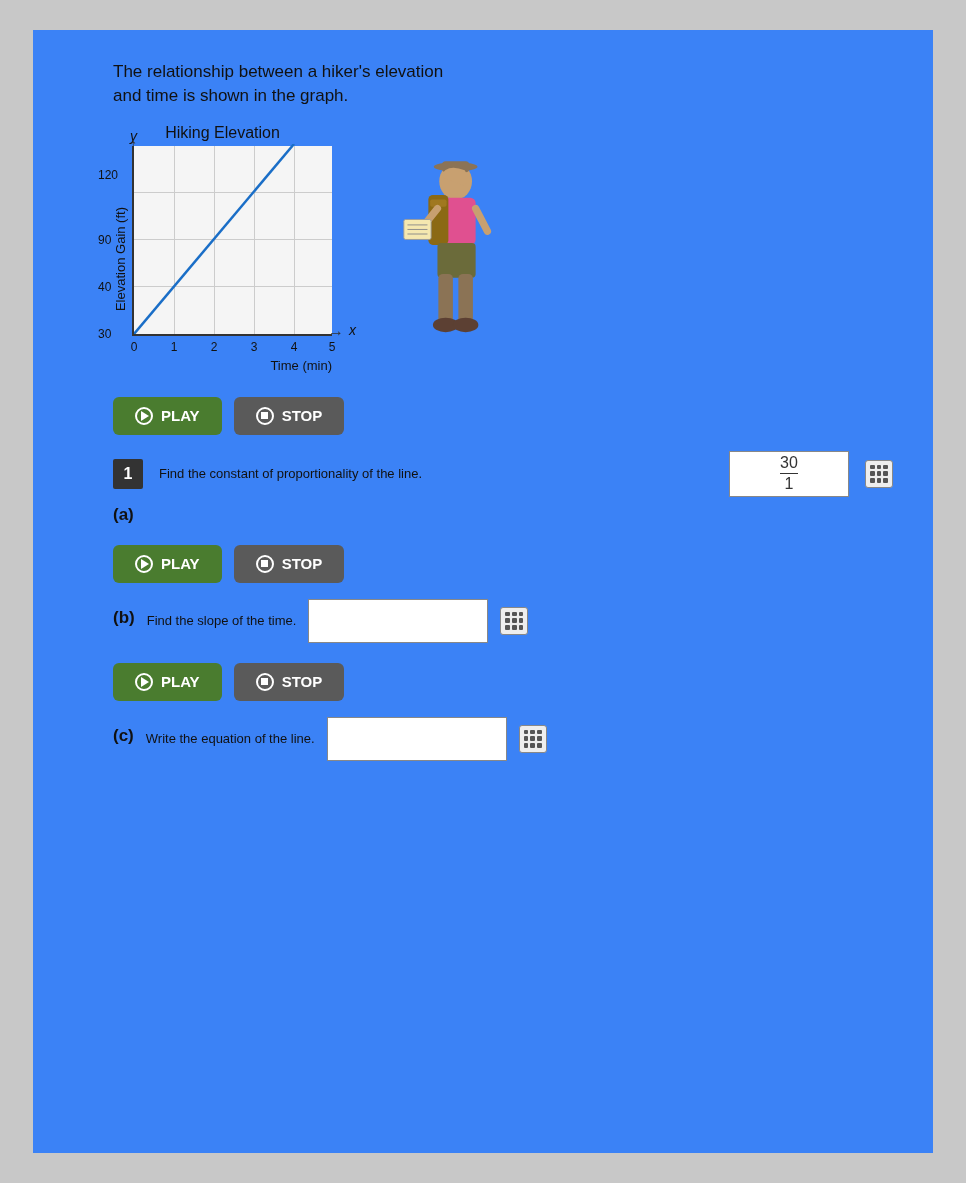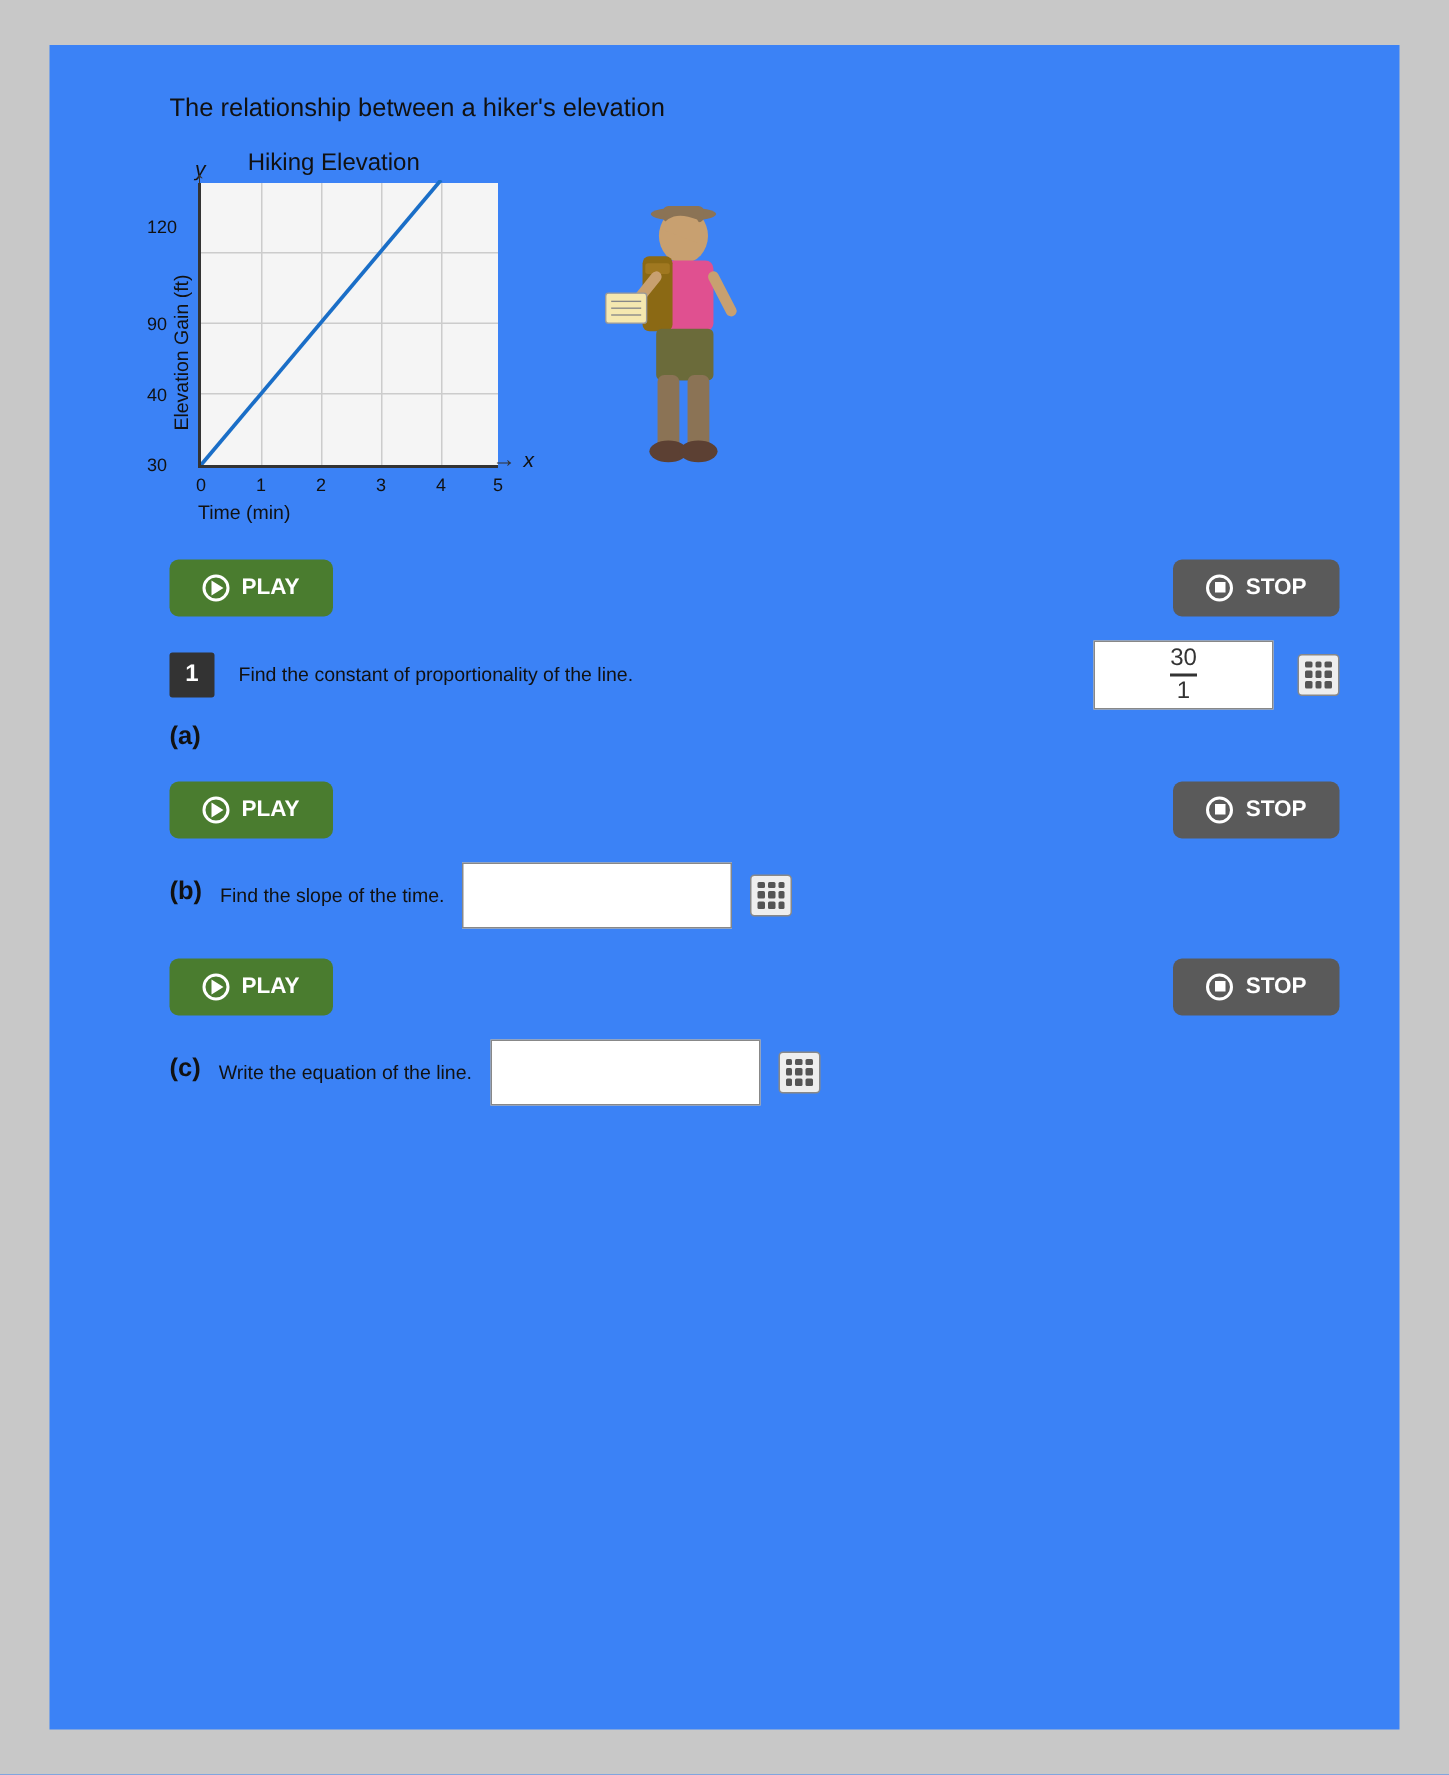--- a/index.html
+++ b/index.html
@@ -137,45 +137,44 @@
       bottom: -4px;
       font-size: 14px;
       font-style: italic;
       color: #111;
     }
 
     .x-axis-title {
       font-size: 13px;
       color: #111;
       margin-top: 22px;
-      text-align: left;
+      text-align: right;
     }
 
     .hiker-img {
       width: 180px;
       height: 220px;
       margin-top: 20px;
       
       display: flex;
       align-items: center;
       justify-content: center;
     }
 
     
     .hiker-figure {
       width: 140px;
       height: 200px;
     }
 
     .play-stop-row {
       display: flex;
-      gap: 28px;
+      gap: 12px;
       margin-bottom: 16px;
       margin-top: 8px;
-      justify-content: space-between;
     }
 
     .btn-play {
       background-color: #4a7c2f;
       color: white;
       border: none;
       border-radius: 6px;
       padding: 10px 22px;
       font-size: 15px;
       font-weight: bold;
@@ -332,20 +331,21 @@
       margin-bottom: 20px;
     }
   </style>
 </head>
 <body>
 
 <div class="page">
 
   <div class="intro-text">
     <div>The relationship between a hiker's elevation</div>
+    <div>and time is shown in the graph.</div>
   </div>
 
   <div class="graph-section">
     <div class="graph-container">
       <div class="graph-title">Hiking Elevation</div>
       <div class="graph-wrapper">
         <div class="y-axis-label">Elevation Gain (ft)</div>
         <div style="position:relative;">
           <div class="chart-area">
 

